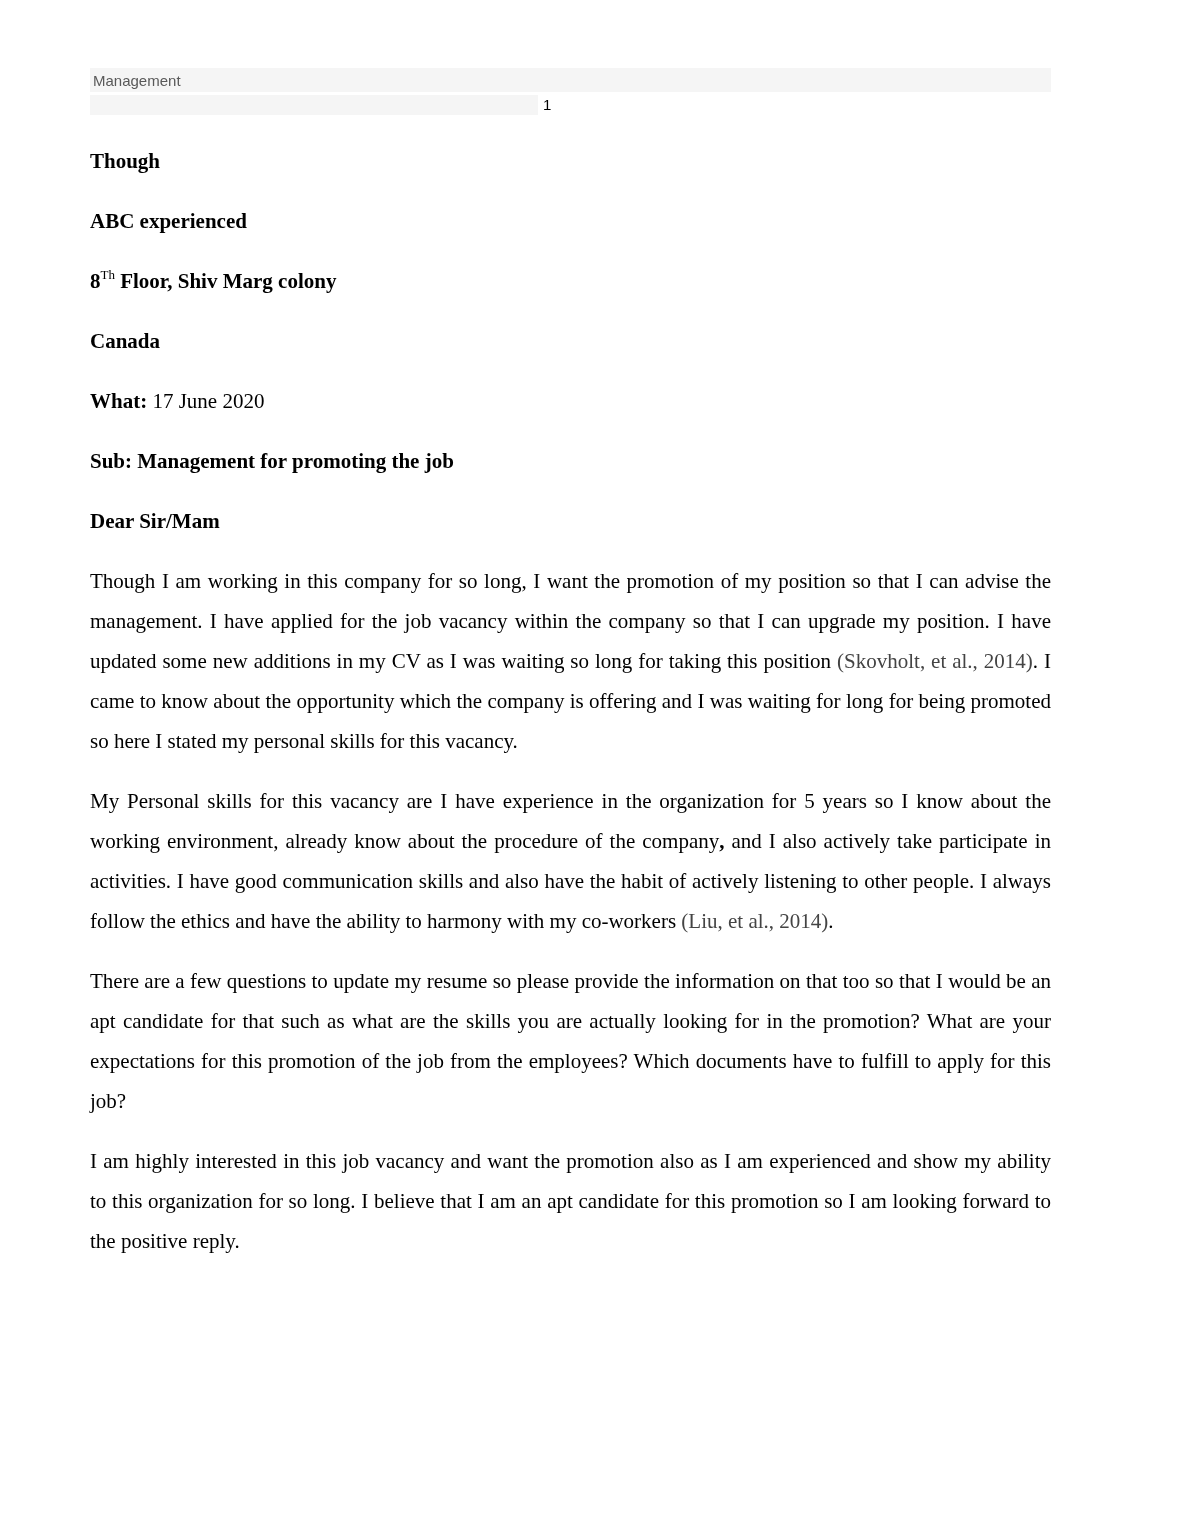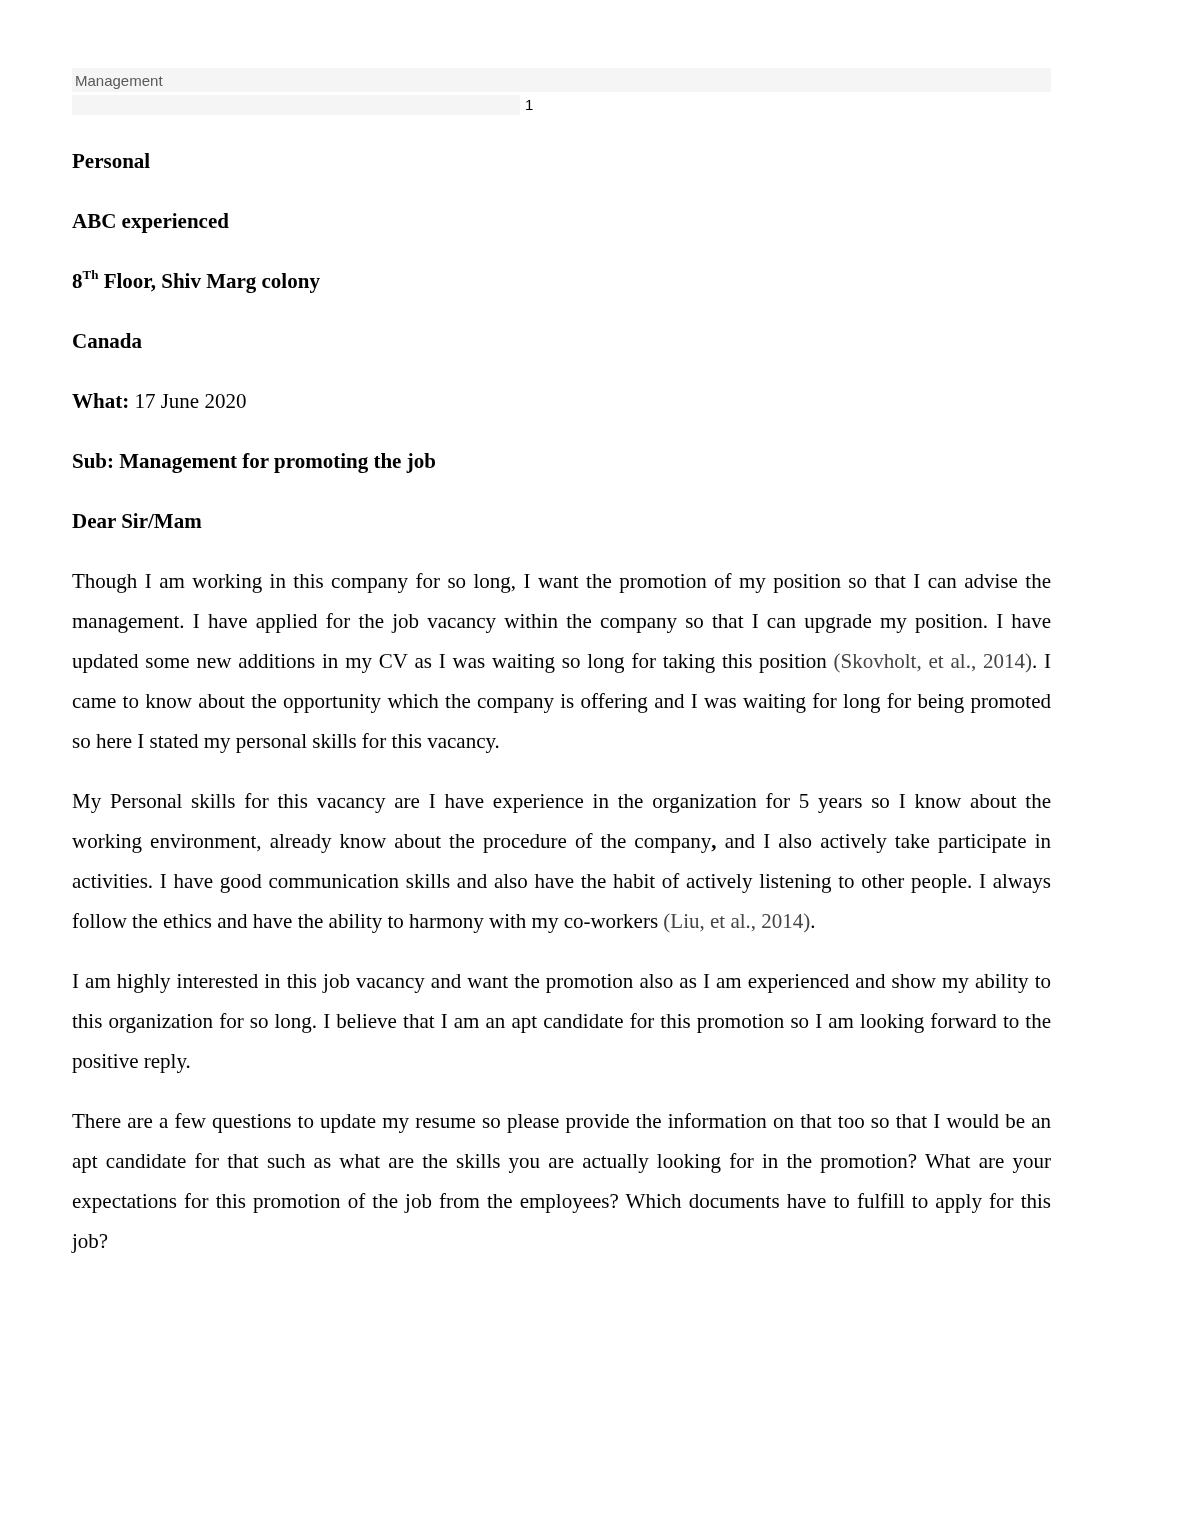--- a/index.html
+++ b/index.html
@@ -6,21 +6,21 @@
     margin: 0;
     padding: 0;
     background: #ffffff;
   }
   .page {
     position: relative;
     width: 1190px;
     height: 1540px;
     background: #ffffff;
     box-sizing: border-box;
-    padding: 68px 139px 0 72px;
+    padding: 68px 139px 0 90px;
     overflow: hidden;
   }
   
   .hdr-bar1 {
     background: #f5f5f5;
     height: 24px;
     display: flex;
     align-items: center;
     padding-left: 3px;
     box-sizing: border-box;
@@ -54,46 +54,46 @@
     line-height: 40px;
     color: #000000;
   }
   .letter p {
     margin: 0 0 20px 0;
   }
   .letter p.para {
     text-align: justify;
   }
   .s-b   { font-weight: bold; }
-  .s-supb{ font-weight: bold; font-size: 13px; vertical-align: 9px; line-height: 0; }
+  .s-supb{ font-weight: normal; font-size: 13px; vertical-align: 9px; line-height: 0; }
   .s-cite{ color: #444444; }
   .s-wc  { font-weight: bold; }
 </style>
 </head>
 <body>
 
 <div class="page">
 
   <div class="header">
     <div class="hdr-bar1">
       <span>Management</span>
     </div>
     <div class="hdr-row2">
       <div class="hdr-bar2"></div>
       <span class="pagenum">1</span>
     </div>
   </div>
 
   <div class="letter" id="letter-body">
-      <p class="line"><span class="s-b">Personal</span></p>
+      <p class="line"><span class="s-b">Though</span></p>
       <p class="line"><span class="s-b">ABC experienced</span></p>
       <p class="line"><span class="s-b">8</span><span class="s-supb">Th</span><span class="s-b"> Floor, Shiv Marg colony</span></p>
       <p class="line"><span class="s-b">Canada</span></p>
       <p class="line"><span class="s-b">What:</span><span> 17 June 2020</span></p>
       <p class="line"><span class="s-b">Sub: Management for promoting the job</span></p>
       <p class="line"><span class="s-b">Dear Sir/Mam</span></p>
       <p class="para"><span>Though I am working in this company for so long, I want the promotion of my position so that I can advise the management. I have applied for the job vacancy within the company so that I can upgrade my position. I have updated some new additions in my CV as I was waiting so long for taking this position </span><span class="s-cite">(Skovholt, et al., 2014)</span><span>. I came to know about the opportunity which the company is offering and I was waiting for long for being promoted so here I stated my personal skills for this vacancy.</span></p>
       <p class="para"><span>My Personal skills for this vacancy are I have experience in the organization for 5 years so I know about the working environment, already know about the procedure of the company</span><span class="s-wc">,</span><span> and I also actively take participate in activities. I have good communication skills and also have the habit of actively listening to other people. I always follow the ethics and have the ability to harmony with my co-workers </span><span class="s-cite">(Liu, et al., 2014)</span><span>.</span></p>
+      <p class="para"><span>There are a few questions to update my resume so please provide the information on that too so that I would be an apt candidate for that such as what are the skills you are actually looking for in the promotion? What are your expectations for this promotion of the job from the employees? Which documents have to fulfill to apply for this job?</span></p>
       <p class="para"><span>I am highly interested in this job vacancy and want the promotion also as I am experienced and show my ability to this organization for so long. I believe that I am an apt candidate for this promotion so I am looking forward to the positive reply.</span></p>
-      <p class="para"><span>There are a few questions to update my resume so please provide the information on that too so that I would be an apt candidate for that such as what are the skills you are actually looking for in the promotion? What are your expectations for this promotion of the job from the employees? Which documents have to fulfill to apply for this job?</span></p>
     </div>
 
 </div>
 
 </body></html>

